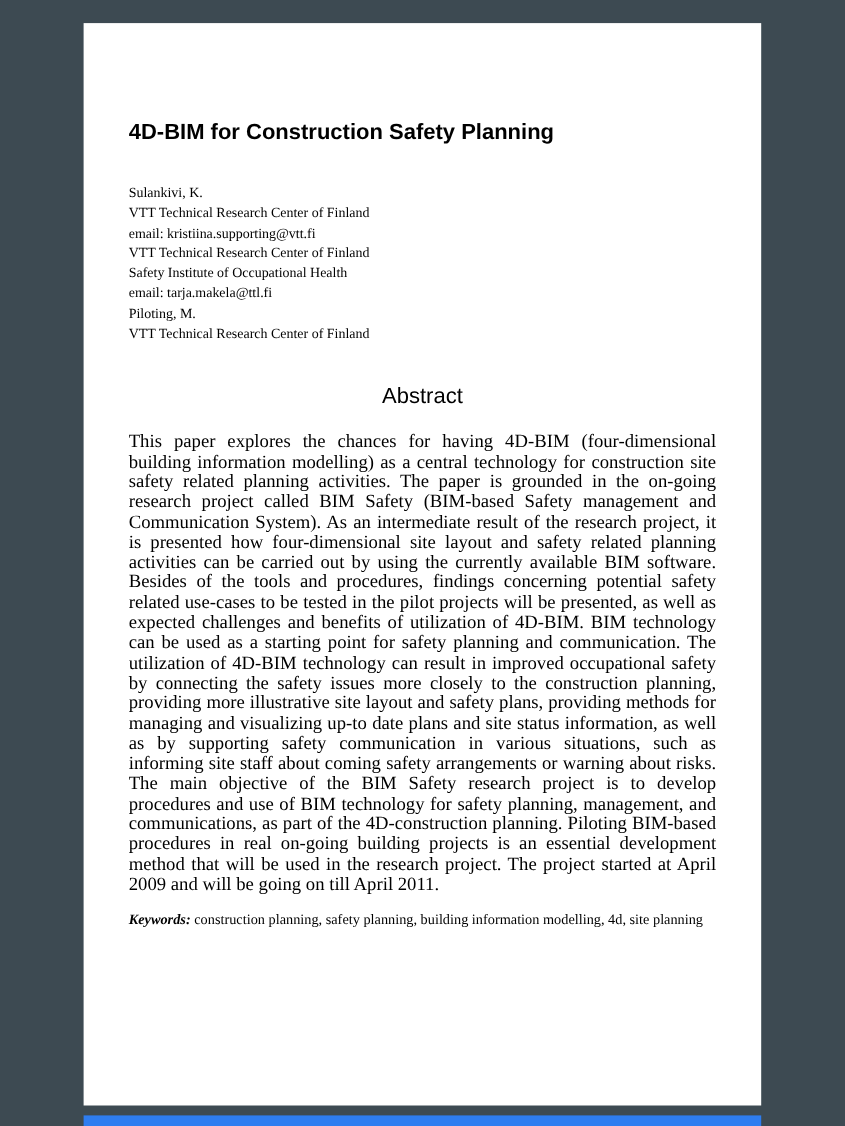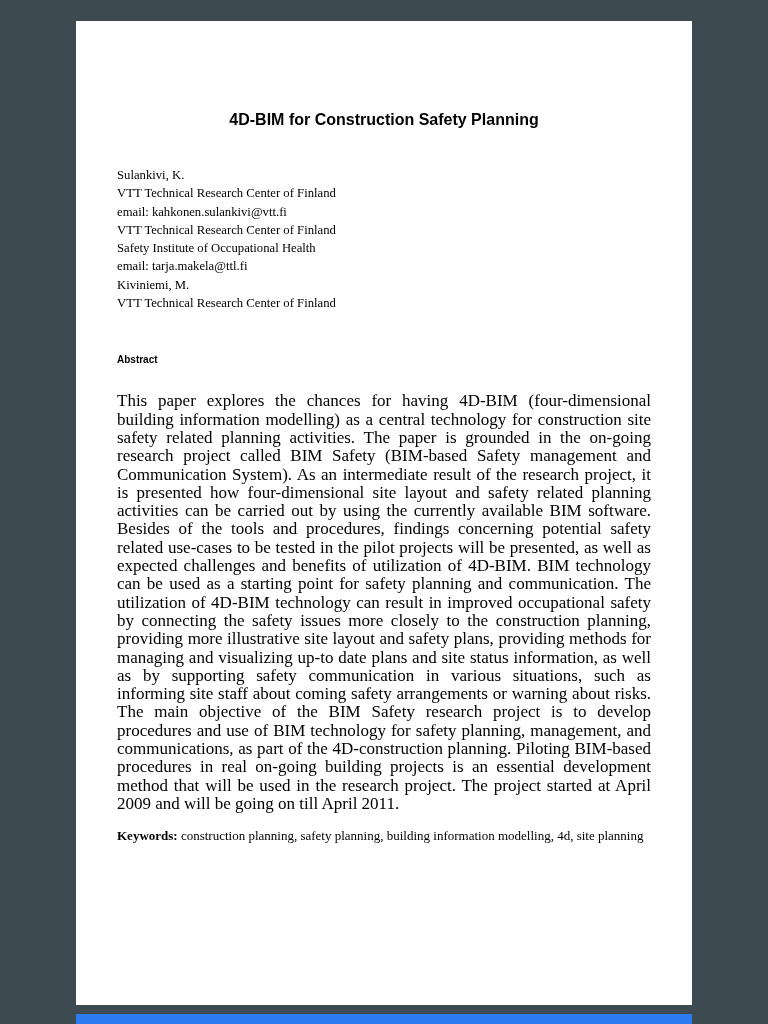--- a/index.html
+++ b/index.html
@@ -23,53 +23,55 @@
     height: 984px;
     background: #ffffff;
     padding: 0 41px;
     box-sizing: content-box;
     color: #000000;
   }
   .paper-title {
     margin: 89px 0 0 0;
     font-family: "Liberation Sans", sans-serif;
     font-weight: bold;
-    font-size: 16px;
+    font-size: 20px;
     line-height: 20px;
-    text-align: center;
+    text-align: left;
   }
   .authors {
     margin-top: 36px;
     text-align: left;
     font-size: 12.7px;
     line-height: 18.3px;
   }
   .authors div {
     white-space: nowrap;
   }
   .abstract-heading {
     margin: 40px 0 0 0;
     font-family: "Liberation Sans", sans-serif;
-    font-weight: bold;
-    font-size: 10px;
+    font-weight: normal;
+    font-size: 20px;
     line-height: 16px;
+    text-align: center;
   }
   .abstract-text {
     margin: 24px 0 0 0;
     text-align: justify;
     font-size: 17px;
     line-height: 18.3px;
   }
   .keywords-line {
     margin: 14px 0 0 0;
     font-size: 13px;
     line-height: 18.3px;
   }
   .keywords-line strong {
     font-weight: bold;
+    font-style: italic;
   }
   .scrollbar-thumb {
     position: absolute;
     left: 76px;
     bottom: 0;
     width: 616px;
     height: 10px;
     background: #2e7df0;
   }
 </style>
@@ -78,25 +80,25 @@
 
 <div class="viewer">
 
   <div class="doc-page">
 
     <h1 class="paper-title">4D-BIM for Construction Safety Planning</h1>
 
     <div class="authors">
       <div>Sulankivi, K.</div>
       <div>VTT Technical Research Center of Finland</div>
-      <div>email: kahkonen.sulankivi@vtt.fi</div>
+      <div>email: kristiina.supporting@vtt.fi</div>
       <div>VTT Technical Research Center of Finland</div>
       <div>Safety Institute of Occupational Health</div>
       <div>email: tarja.makela@ttl.fi</div>
-      <div>Kiviniemi, M.</div>
+      <div>Piloting, M.</div>
       <div>VTT Technical Research Center of Finland</div>
     </div>
 
     <h2 class="abstract-heading">Abstract</h2>
 
     <p class="abstract-text">This paper explores the chances for having 4D-BIM (four-dimensional building information modelling) as a central technology for construction site safety related planning activities. The paper is grounded in the on-going research project called BIM Safety (BIM-based Safety management and Communication System). As an intermediate result of the research project, it is presented how four-dimensional site layout and safety related planning activities can be carried out by using the currently available BIM software. Besides of the tools and procedures, findings concerning potential safety related use-cases to be tested in the pilot projects will be presented, as well as expected challenges and benefits of utilization of 4D-BIM. BIM technology can be used as a starting point for safety planning and communication. The utilization of 4D-BIM technology can result in improved occupational safety by connecting the safety issues more closely to the construction planning, providing more illustrative site layout and safety plans, providing methods for managing and visualizing up-to date plans and site status information, as well as by supporting safety communication in various situations, such as informing site staff about coming safety arrangements or warning about risks. The main objective of the BIM Safety research project is to develop procedures and use of BIM technology for safety planning, management, and communications, as part of the 4D-construction planning. Piloting BIM-based procedures in real on-going building projects is an essential development method that will be used in the research project. The project started at April 2009 and will be going on till April 2011.</p>
 
     <p class="keywords-line"><strong>Keywords:</strong><span> construction planning, safety planning, building information modelling, 4d, site planning</span></p>
 
   </div>

